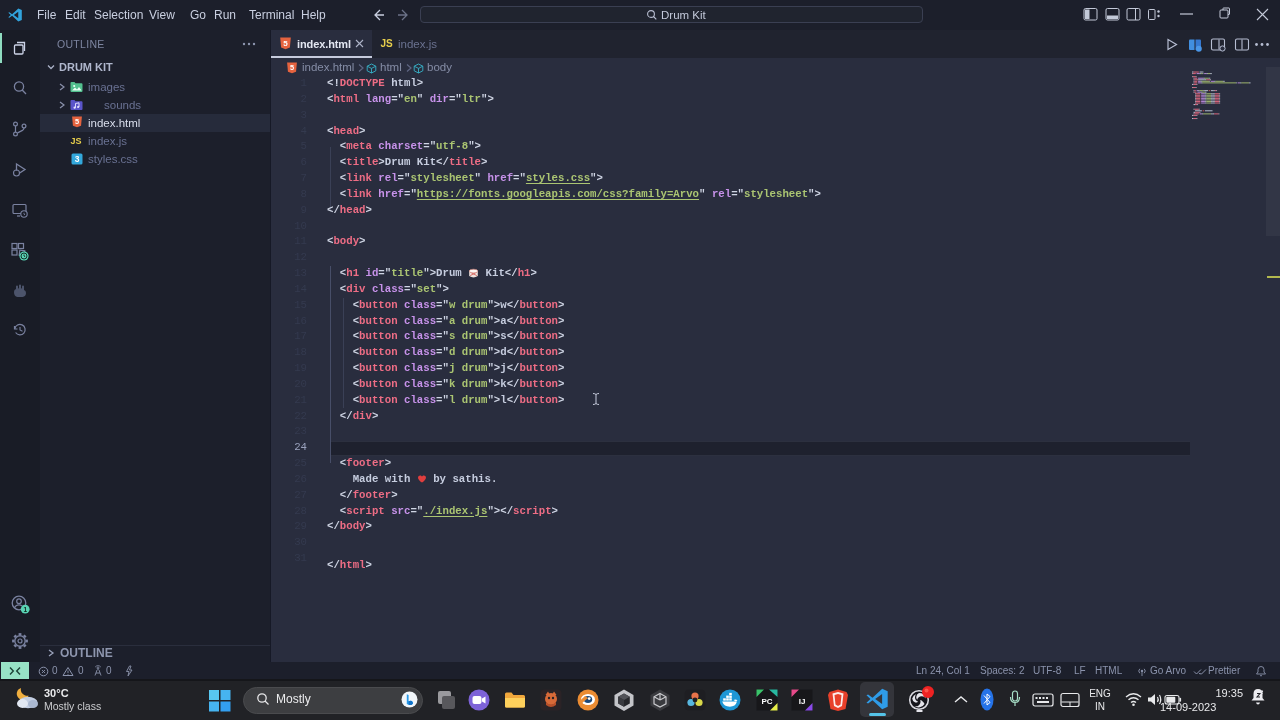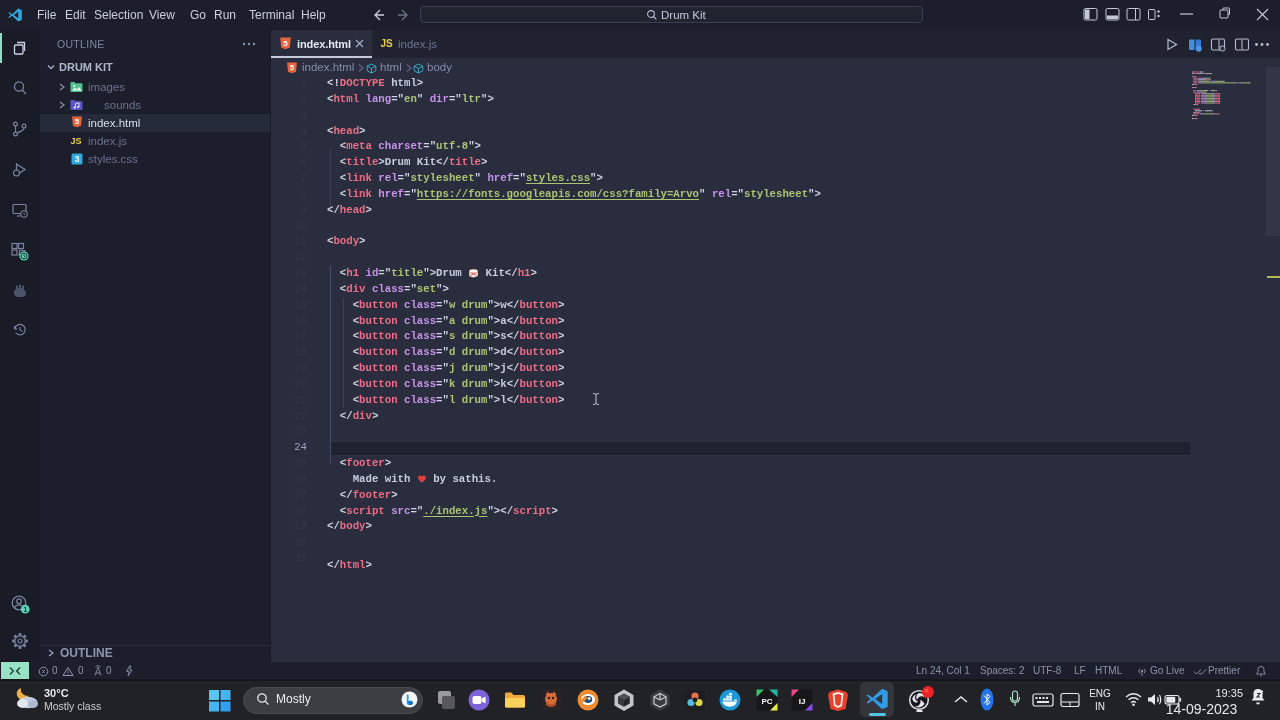--- a/index.html
+++ b/index.html
@@ -541,21 +541,21 @@
 <div class="sbi" style="left:916px">Ln 24, Col 1</div>
 <div class="sbi" style="left:980px">Spaces: 2</div>
 <div class="sbi" style="left:1033px">UTF-8</div>
 <div class="sbi" style="left:1074px">LF</div>
 <div class="sbi" style="left:1095px">HTML</div>
 <svg class="abs" style="left:1136px;top:666px;" width="12" height="11" viewBox="0 0 12 11">
     <circle cx="6" cy="5" r="1.2" fill="#8b93ac"></circle>
     <path d="M3.8 7.2 A3.1 3.1 0 0 1 3.8 2.8 M8.2 2.8 A3.1 3.1 0 0 1 8.2 7.2" stroke="#8b93ac" fill="none" stroke-width="0.9"></path>
     <line x1="6" y1="6.2" x2="6" y2="10" stroke="#8b93ac" stroke-width="0.9"></line>
   </svg>
-<div class="sbi" style="left:1150px">Go Live</div>
+<div class="sbi" style="left:1150px">Go Arvo</div>
 <svg class="abs" style="left:1193px;top:666px;" width="14" height="11" viewBox="0 0 14 11">
     <path d="M1 5.5 L3.5 8 L8 3.5 M6 7.5 L8.5 8 L13 3.5" stroke="#8b93ac" fill="none" stroke-width="1"></path>
   </svg>
 <div class="sbi" style="left:1208px">Prettier</div>
 <svg class="abs" style="left:1255px;top:665px;" width="12" height="12" viewBox="0 0 12 12">
     <path d="M6 1.5 Q9 1.5 9 4.5 L9 7 L10.5 9 L1.5 9 L3 7 L3 4.5 Q3 1.5 6 1.5 Z" stroke="#8b93ac" fill="none" stroke-width="0.9"></path>
     <path d="M5 10.5 Q6 11.3 7 10.5" stroke="#8b93ac" fill="none" stroke-width="0.9"></path>
   </svg>
 <div class="abs" style="left:0;top:679px;width:1280px;height:2px;background:#15161a"></div>
 <div class="abs" style="left:0;top:681px;width:1280px;height:39px;background:#212226"></div>
@@ -716,18 +716,18 @@
 <svg class="abs" style="left:1146px;top:692px;" width="18" height="15" viewBox="0 0 18 15">
     <path d="M2 5.5 L5 5.5 L9 2 L9 13 L5 9.5 L2 9.5 Z" fill="#e8e9eb"></path>
     <path d="M11.5 5 Q13 7.5 11.5 10 M13.5 3 Q16 7.5 13.5 12" stroke="#e8e9eb" stroke-width="1.2" fill="none"></path>
   </svg>
 <svg class="abs" style="left:1164px;top:694px;" width="18" height="12" viewBox="0 0 18 12">
     <rect x="1" y="1.5" width="14" height="8.5" rx="2" stroke="#e8e9eb" fill="none" stroke-width="1.1"></rect>
     <rect x="2.3" y="2.8" width="9" height="6" rx="1" fill="#e8e9eb"></rect>
     <rect x="15.5" y="3.8" width="1.6" height="4" rx="0.8" fill="#e8e9eb"></rect>
   </svg>
 <div class="tb" style="left:1160px;top:687px;width:83px;text-align:right;font-size:11px">19:35</div>
-<div class="tb" style="left:1160px;top:700.5px;width:83px;text-align:center;font-size:14px">14-09-2023</div>
+<div class="tb" style="left:1160px;top:700.5px;width:83px;text-align:left;font-size:11px">14-09-2023</div>
 <svg class="abs" style="left:1249px;top:687px;" width="18" height="20" viewBox="0 0 18 20">
     <path d="M9 2 Q13.5 2 13.5 7 L13.5 11 L15.5 13.5 L2.5 13.5 L4.5 11 L4.5 7 Q4.5 2 9 2 Z" fill="#ececf0"></path>
     <path d="M7 15.5 L11 15.5 Q10.5 17.5 9 17.5 Q7.5 17.5 7 15.5 Z" fill="#ececf0"></path>
     <path d="M8 6.5 L11 6.5 L8 10 L11 10" stroke="#222327" stroke-width="1.1" fill="none"></path>
     <path d="M12 4 L14 4 L12 6.2 L14 6.2" stroke="#ececf0" stroke-width="0.9" fill="none"></path>
   </svg>
 </body></html>

